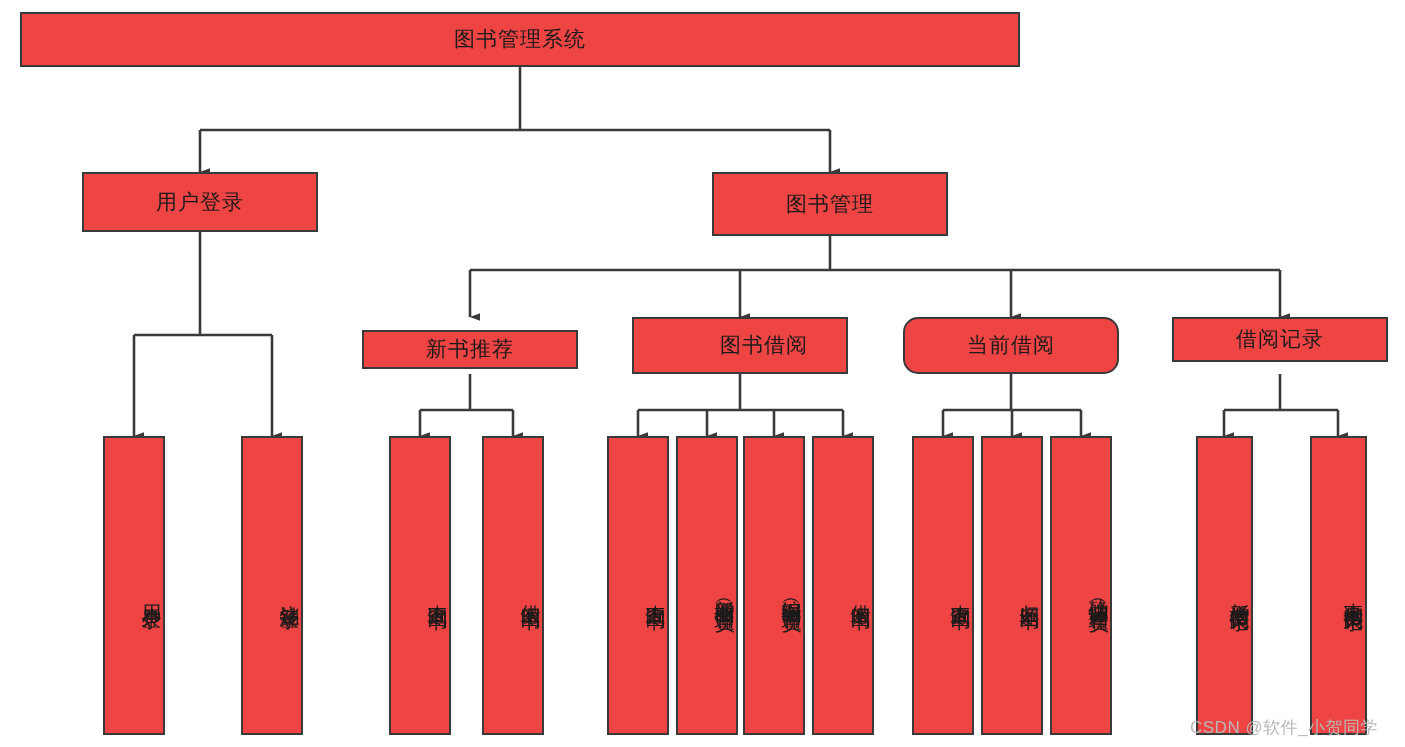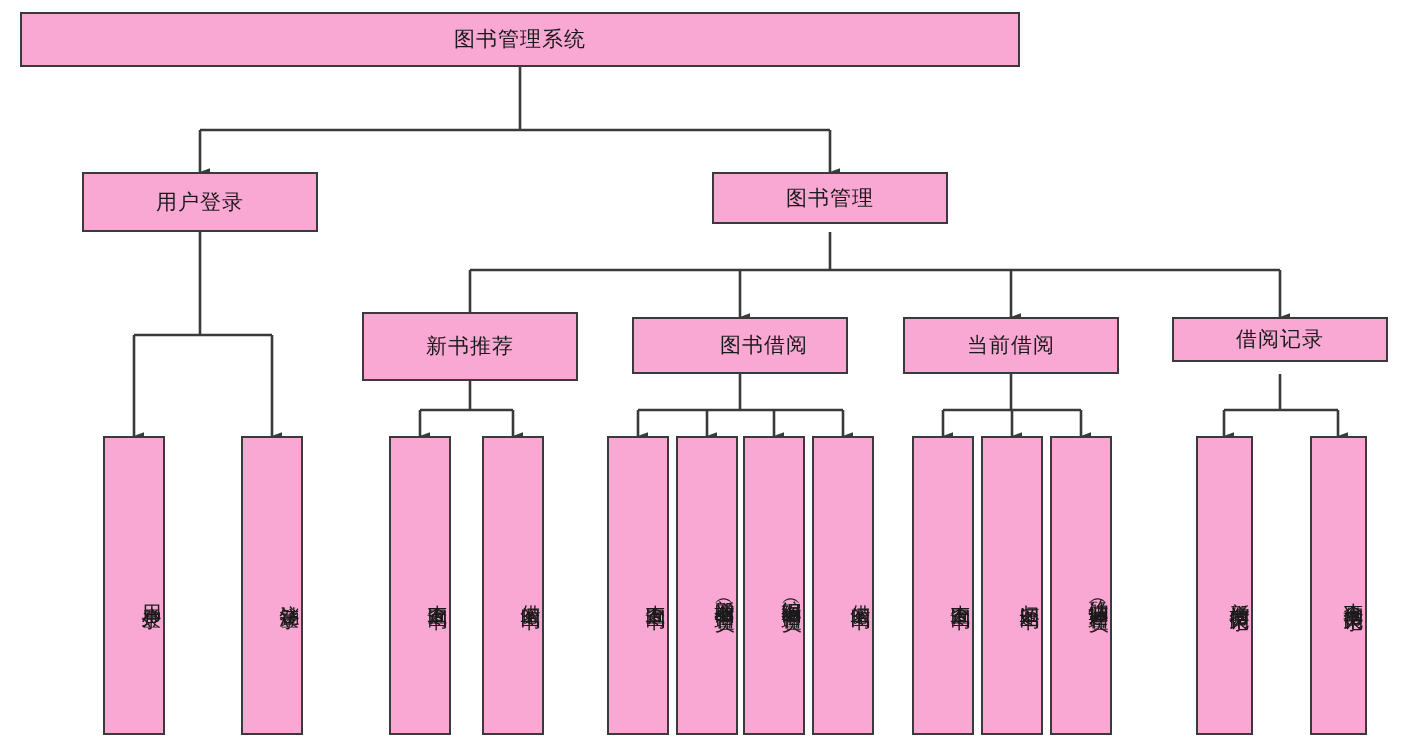--- a/index.html
+++ b/index.html
@@ -22,21 +22,21 @@
     position: absolute;
     left: 0;
     top: 0;
     width: 1405px;
     height: 747px;
     pointer-events: none;
   }
   .node {
     position: absolute;
     box-sizing: border-box;
-    background: #f9a8d4;
+    background: #ef4444;
     border: 2px solid #3a3a3a;
     display: flex;
     align-items: center;
     justify-content: center;
     color: #1a1a1a;
     line-height: 1.18;
   }
   .node.horiz {
     font-size: 21px;
     letter-spacing: 1px;
@@ -114,30 +114,30 @@
       </g>
   </svg>
 
   <div id="node-layer">
       <div class="node horiz" style="left: 20px; top: 12px; width: 1000px; height: 55px;">
         <span class="label">图书管理系统</span>
       </div>
       <div class="node horiz" style="left: 82px; top: 172px; width: 236px; height: 60px;">
         <span class="label">用户登录</span>
       </div>
-      <div class="node horiz" style="left: 712px; top: 172px; width: 236px; height: 52px;">
+      <div class="node horiz" style="left: 712px; top: 172px; width: 236px; height: 64px;">
         <span class="label">图书管理</span>
       </div>
-      <div class="node horiz" style="left: 362px; top: 312px; width: 216px; height: 69px;">
+      <div class="node horiz" style="left: 362px; top: 330px; width: 216px; height: 39px;">
         <span class="label">新书推荐</span>
       </div>
       <div class="node horiz" style="left: 632px; top: 317px; width: 216px; height: 57px; padding-left: 48px;">
         <span class="label">图书借阅</span>
       </div>
-      <div class="node horiz" style="left: 903px; top: 317px; width: 216px; height: 57px;">
+      <div class="node horiz" style="left: 903px; top: 317px; width: 216px; height: 57px; border-radius: 15px;">
         <span class="label">当前借阅</span>
       </div>
       <div class="node horiz" style="left: 1172px; top: 317px; width: 216px; height: 45px;">
         <span class="label">借阅记录</span>
       </div>
       <div class="node vert" style="left: 103px; top: 436px; width: 62px; height: 299px;">
         <span class="label">用户登录</span>
       </div>
       <div class="node vert" style="left: 241px; top: 436px; width: 62px; height: 299px;">
         <span class="label">注销登录</span>
@@ -170,13 +170,14 @@
         <span class="label">确认归还（管理员）</span>
       </div>
       <div class="node vert" style="left: 1196px; top: 436px; width: 57px; height: 299px;">
         <span class="label">新增借阅记录</span>
       </div>
       <div class="node vert" style="left: 1310px; top: 436px; width: 57px; height: 299px;">
         <span class="label">查询借阅记录</span>
       </div>
     </div>
 
+  <div class="watermark">CSDN @软件_小贺同学</div>
 </div>
 
 </body></html>

